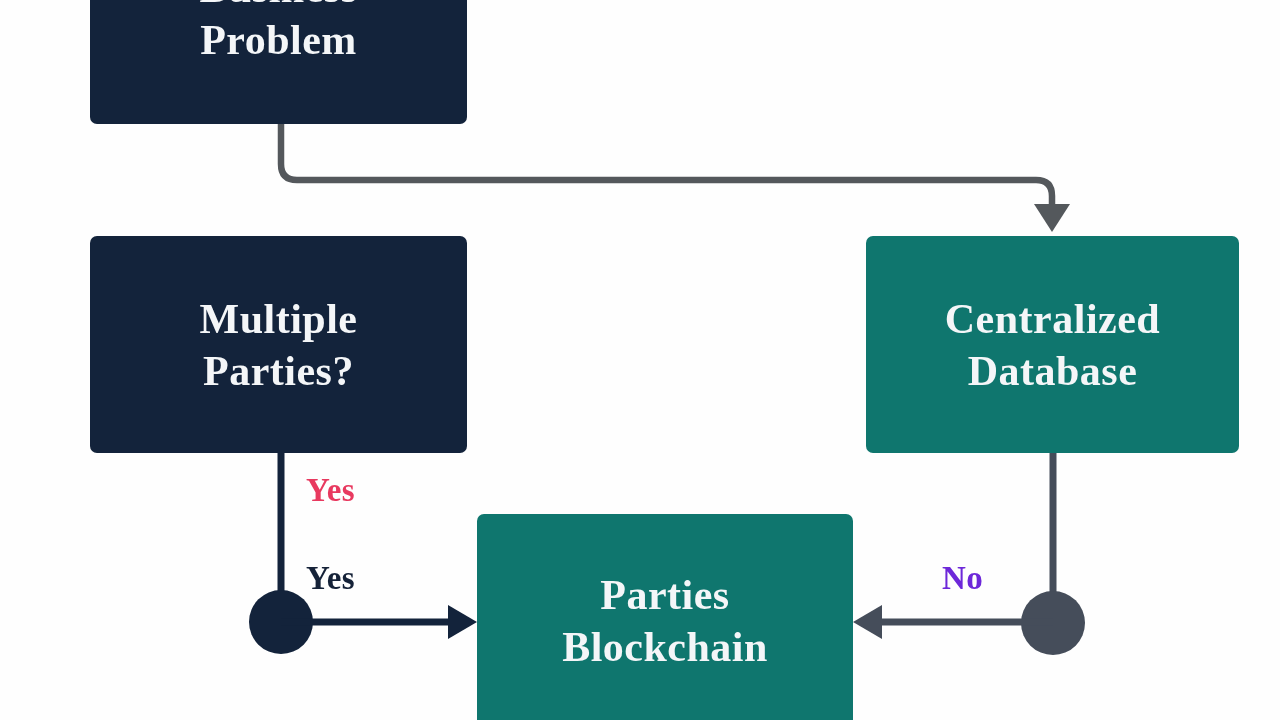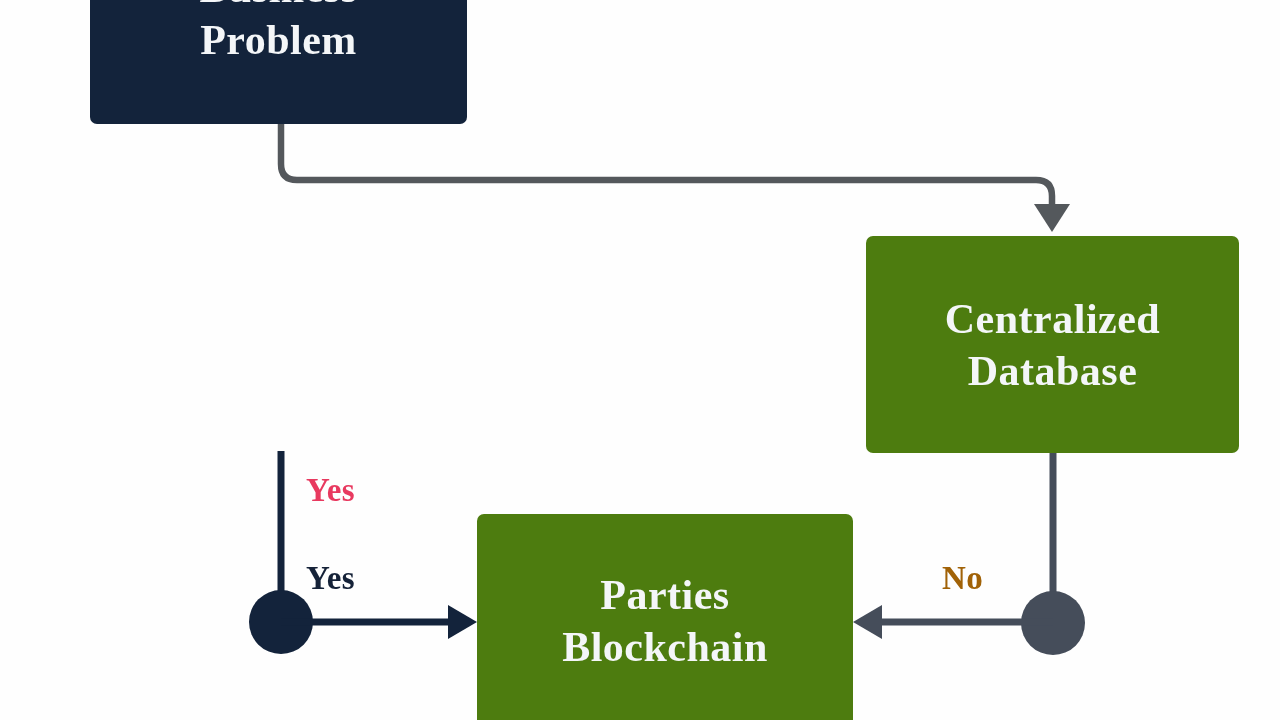--- a/index.html
+++ b/index.html
@@ -24,21 +24,21 @@
 
   .node {
     position: absolute;
     display: flex;
     align-items: center;
     justify-content: center;
     border-radius: 7px;
     text-align: center;
   }
   .node-navy  { background: #13233b; }
-  .node-slate { background: #4d7c0f; }
+  .node-slate { background: #0f766e; }
 
   .node-label {
     color: #f4f6f8;
     font-weight: 700;
     font-size: 42px;
     line-height: 52px;
     letter-spacing: 0.5px;
     white-space: pre-line;
   }
 
@@ -49,21 +49,21 @@
 
   .edge-label {
     position: absolute;
     font-weight: 700;
     font-size: 33px;
     line-height: 56px;
     letter-spacing: 0.5px;
   }
   #label-yes-pink { left: 306px; top: 462px; color: #e8395f; }
   #label-yes-navy { left: 306px; top: 550px; color: #152238; }
-  #label-no       { left: 942px; top: 550px; color: #a16207; }
+  #label-no       { left: 942px; top: 550px; color: #6d28d9; }
 </style>
 </head>
 <body>
 
 <div class="stage">
 
   <svg class="connector-layer" width="1280" height="720" viewBox="0 0 1280 720" xmlns="http://www.w3.org/2000/svg">
 
     <path d="M 281 122 L 281 164 Q 281 180 297 180 L 1036 180 Q 1052 180 1052 196 L 1052 207" fill="none" stroke="#54585c" stroke-width="6.5"></path>
     <polygon points="1052,232 1034,204 1070,204" fill="#54585c"></polygon>
@@ -77,20 +77,24 @@
     <circle cx="1053" cy="623" r="32" fill="#454d5a"></circle>
     <line x1="1053" y1="622" x2="880" y2="622" stroke="#454d5a" stroke-width="7"></line>
     <polygon points="853,622 882,605 882,639" fill="#454d5a"></polygon>
   </svg>
 
   <div class="node node-navy" id="node-business-problem">
     <span class="node-label">Business
 Problem</span>
   </div>
 
+  <div class="node node-navy" id="node-multiple-parties">
+    <span class="node-label">Multiple
+Parties?</span>
+  </div>
 
   <div class="node node-slate" id="node-centralized-database">
     <span class="node-label">Centralized
 Database</span>
   </div>
 
   <div class="node node-slate" id="node-private-blockchain">
     <span class="node-label">Parties
 Blockchain</span>
   </div>

